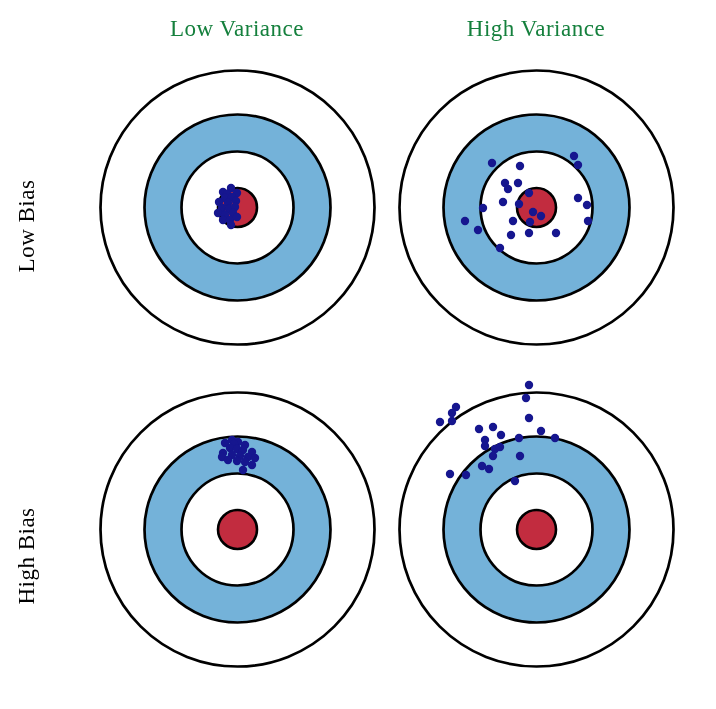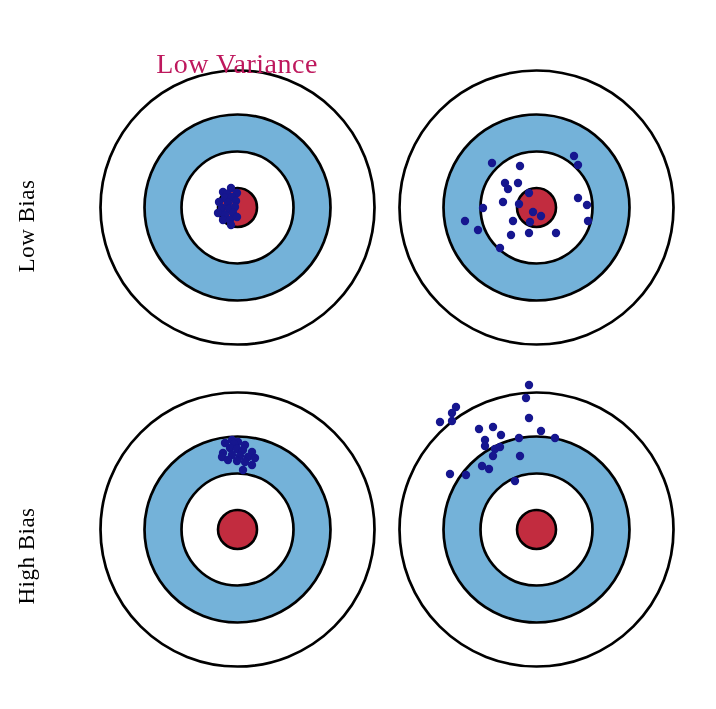--- a/index.html
+++ b/index.html
@@ -18,25 +18,24 @@
   }
   .targets-svg {
     position: absolute;
     left: 0;
     top: 0;
   }
   .col-header {
     position: absolute;
     top: 16px;
     transform: translateX(-50%);
-    font-size: 28px;
+    font-size: 23px;
     letter-spacing: 0.5px;
     white-space: nowrap;
-    color: #be185d;
-    margin-top: 32px;
+    color: #15803d;
   }
   .row-label {
     position: absolute;
     left: 27px;
     transform: translate(-50%, -50%) rotate(-90deg);
     font-size: 23px;
     letter-spacing: 0.5px;
     white-space: nowrap;
     color: #000000;
   }
@@ -155,18 +154,19 @@
         <circle cx="482" cy="466" r="4.2" fill="#16168f"></circle>
         <circle cx="489" cy="469" r="4.2" fill="#16168f"></circle>
         <circle cx="450" cy="474" r="4.2" fill="#16168f"></circle>
         <circle cx="466" cy="475" r="4.2" fill="#16168f"></circle>
         <circle cx="515" cy="481" r="4.2" fill="#16168f"></circle>
       </g>
     </svg>
 
   <div class="col-header" style="left:237px;">Low Variance</div>
 
+  <div class="col-header" style="left:536px;">High Variance</div>
 
   <div class="row-label" style="top:226px;">Low Bias</div>
 
   <div class="row-label" style="top:556px;">High Bias</div>
 
 </div>
 
 </body></html>

